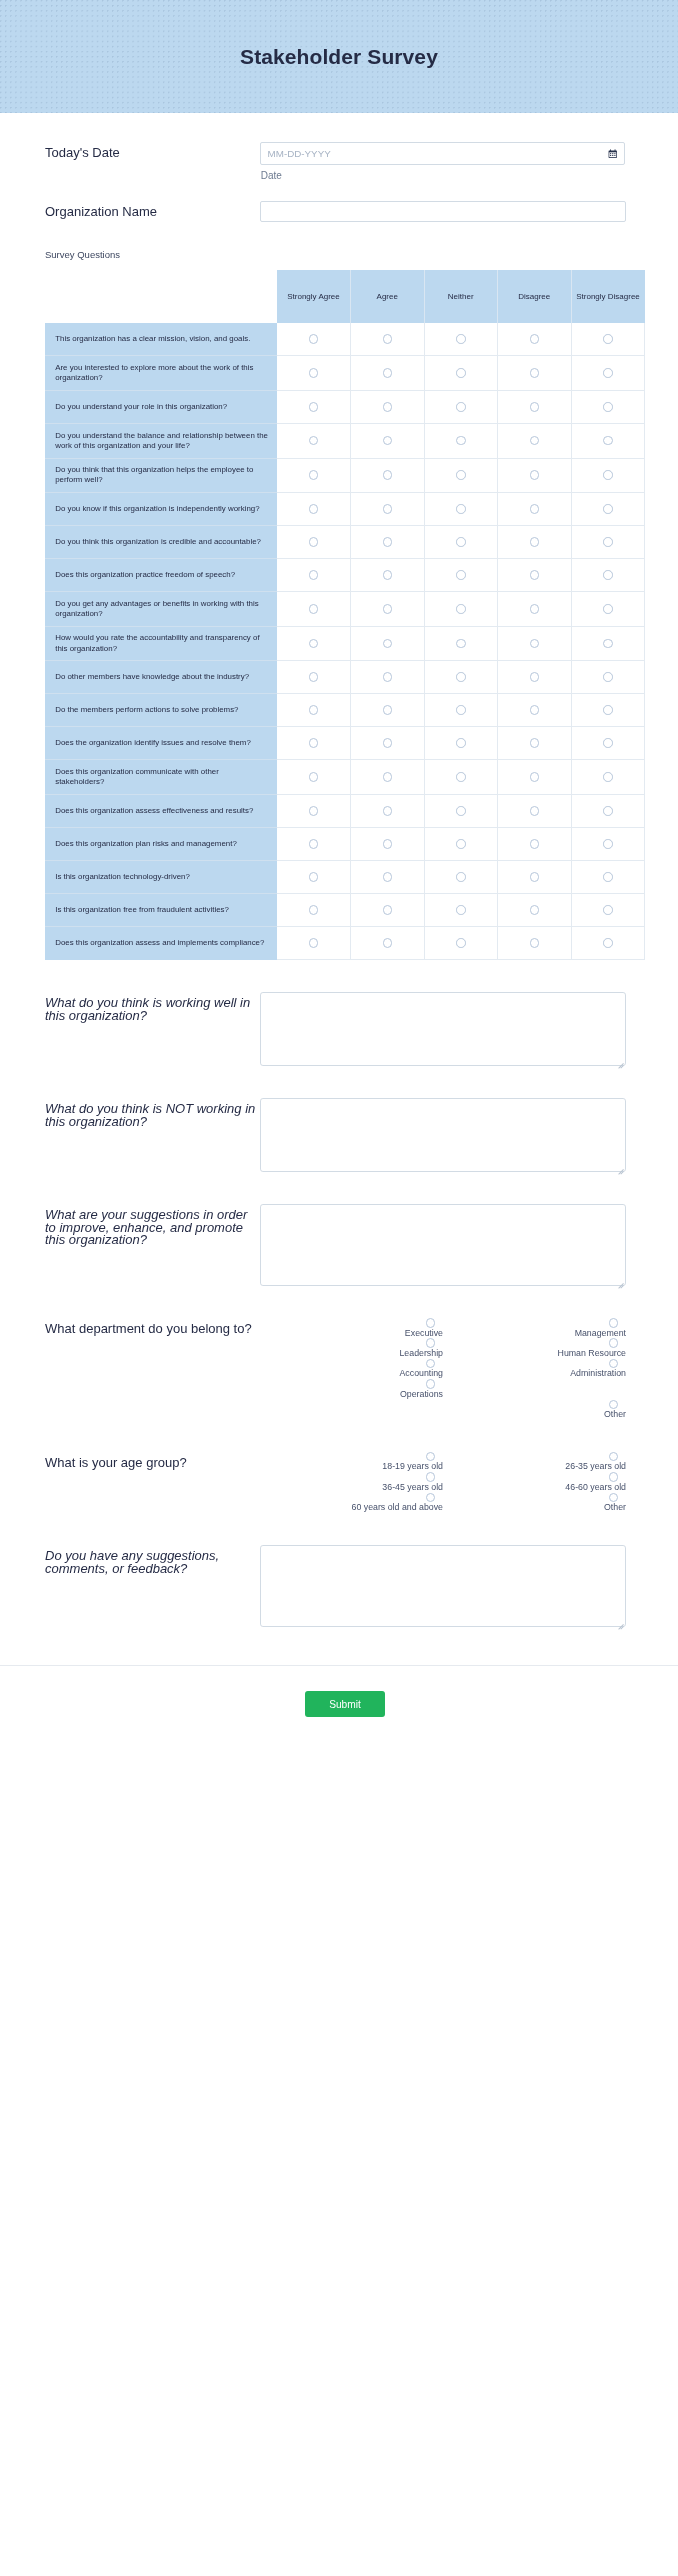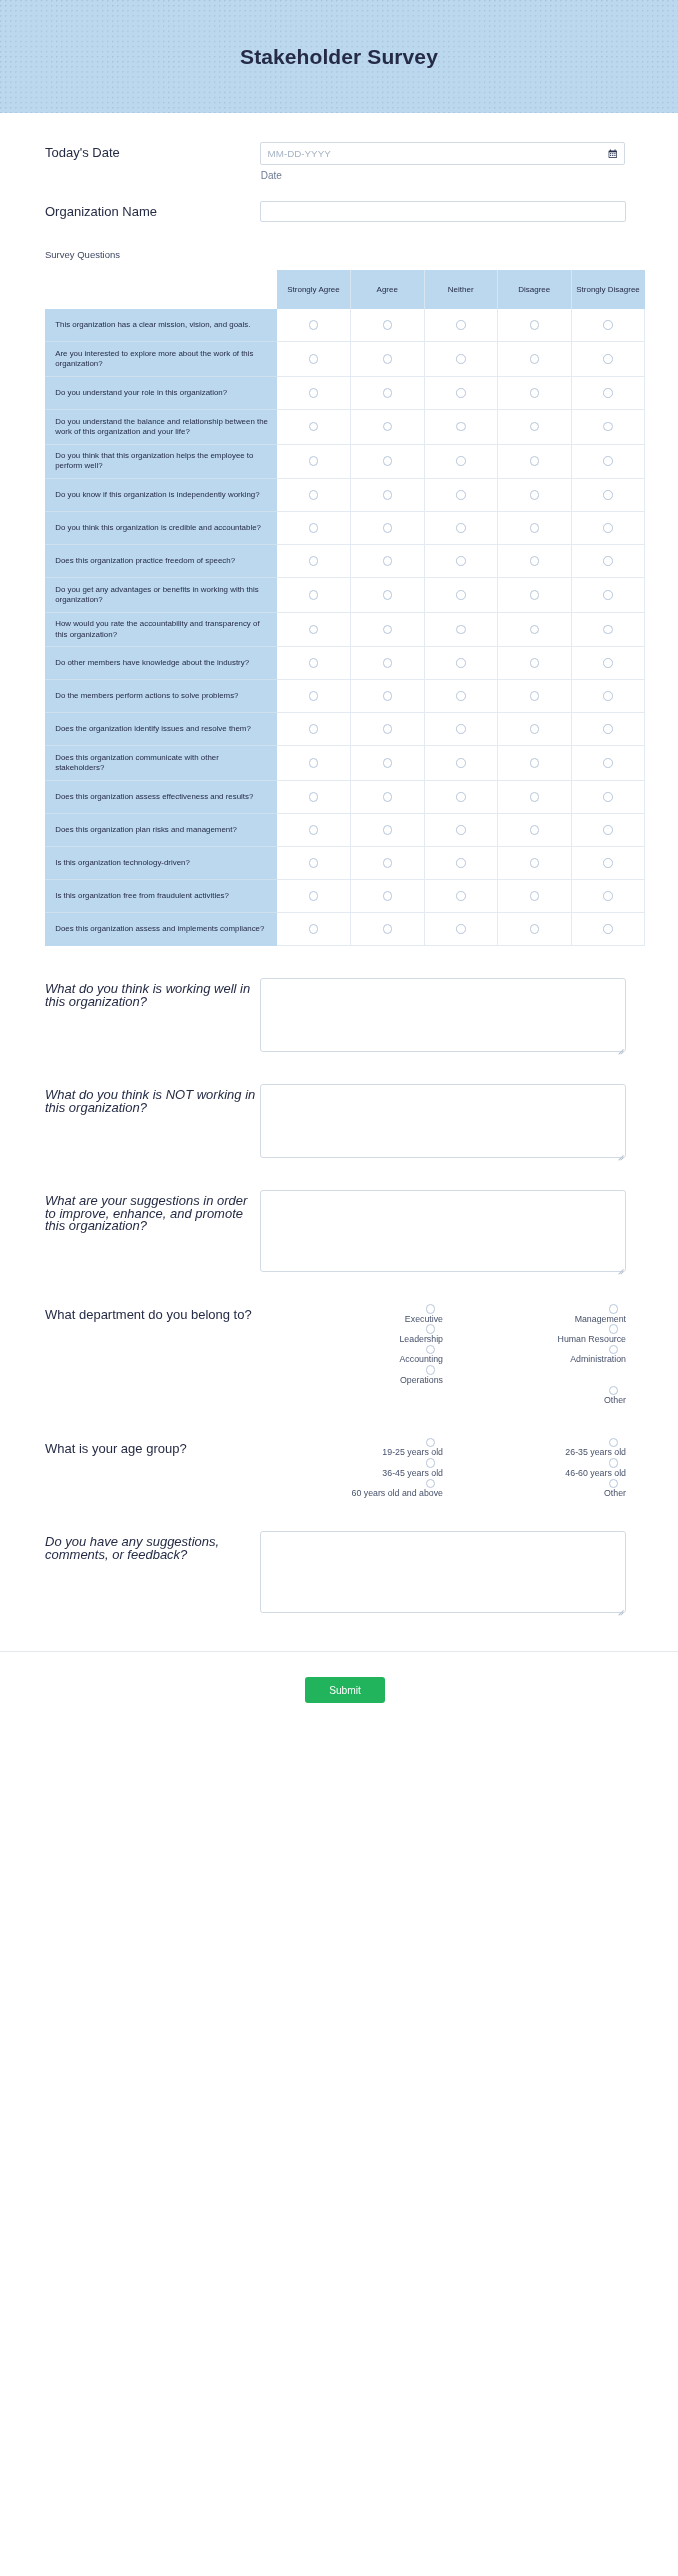--- a/index.html
+++ b/index.html
@@ -93,21 +93,21 @@
     table-layout: fixed;
   }
   table.matrix col.qcol { width: 232px; }
   table.matrix th.scale {
     background: #bcd8ef;
     color: #252b45;
     font-size: 8px;
     font-weight: normal;
     text-align: center;
     vertical-align: middle;
-    height: 39px;
+    height: 53px;
     padding: 2.2px 1.5px;
     line-height: 9.5px;
     border-right: 0.7px solid #d9e6f2;
   }
   table.matrix th.scale:last-child { border-right: none; }
   table.matrix th.blank { background: transparent; border: none; }
   table.matrix td.qtext {
     background: #bcd8ef;
     color: #252b45;
     font-size: 7.9px;
@@ -501,21 +501,21 @@
         </div>
     </div>
   </div>
 
   <div class="row rg-row">
     <div class="row-label">What is your age group?</div>
     <div class="row-field">
       <div class="radio-grid" id="age-options">
           <label class="radio-opt">
             <span class="radio"></span>
-            <span>19-25 years old</span>
+            <span>18-19 years old</span>
           </label>
           <label class="radio-opt">
             <span class="radio"></span>
             <span>26-35 years old</span>
           </label>
           <label class="radio-opt">
             <span class="radio"></span>
             <span>36-45 years old</span>
           </label>
           <label class="radio-opt">

